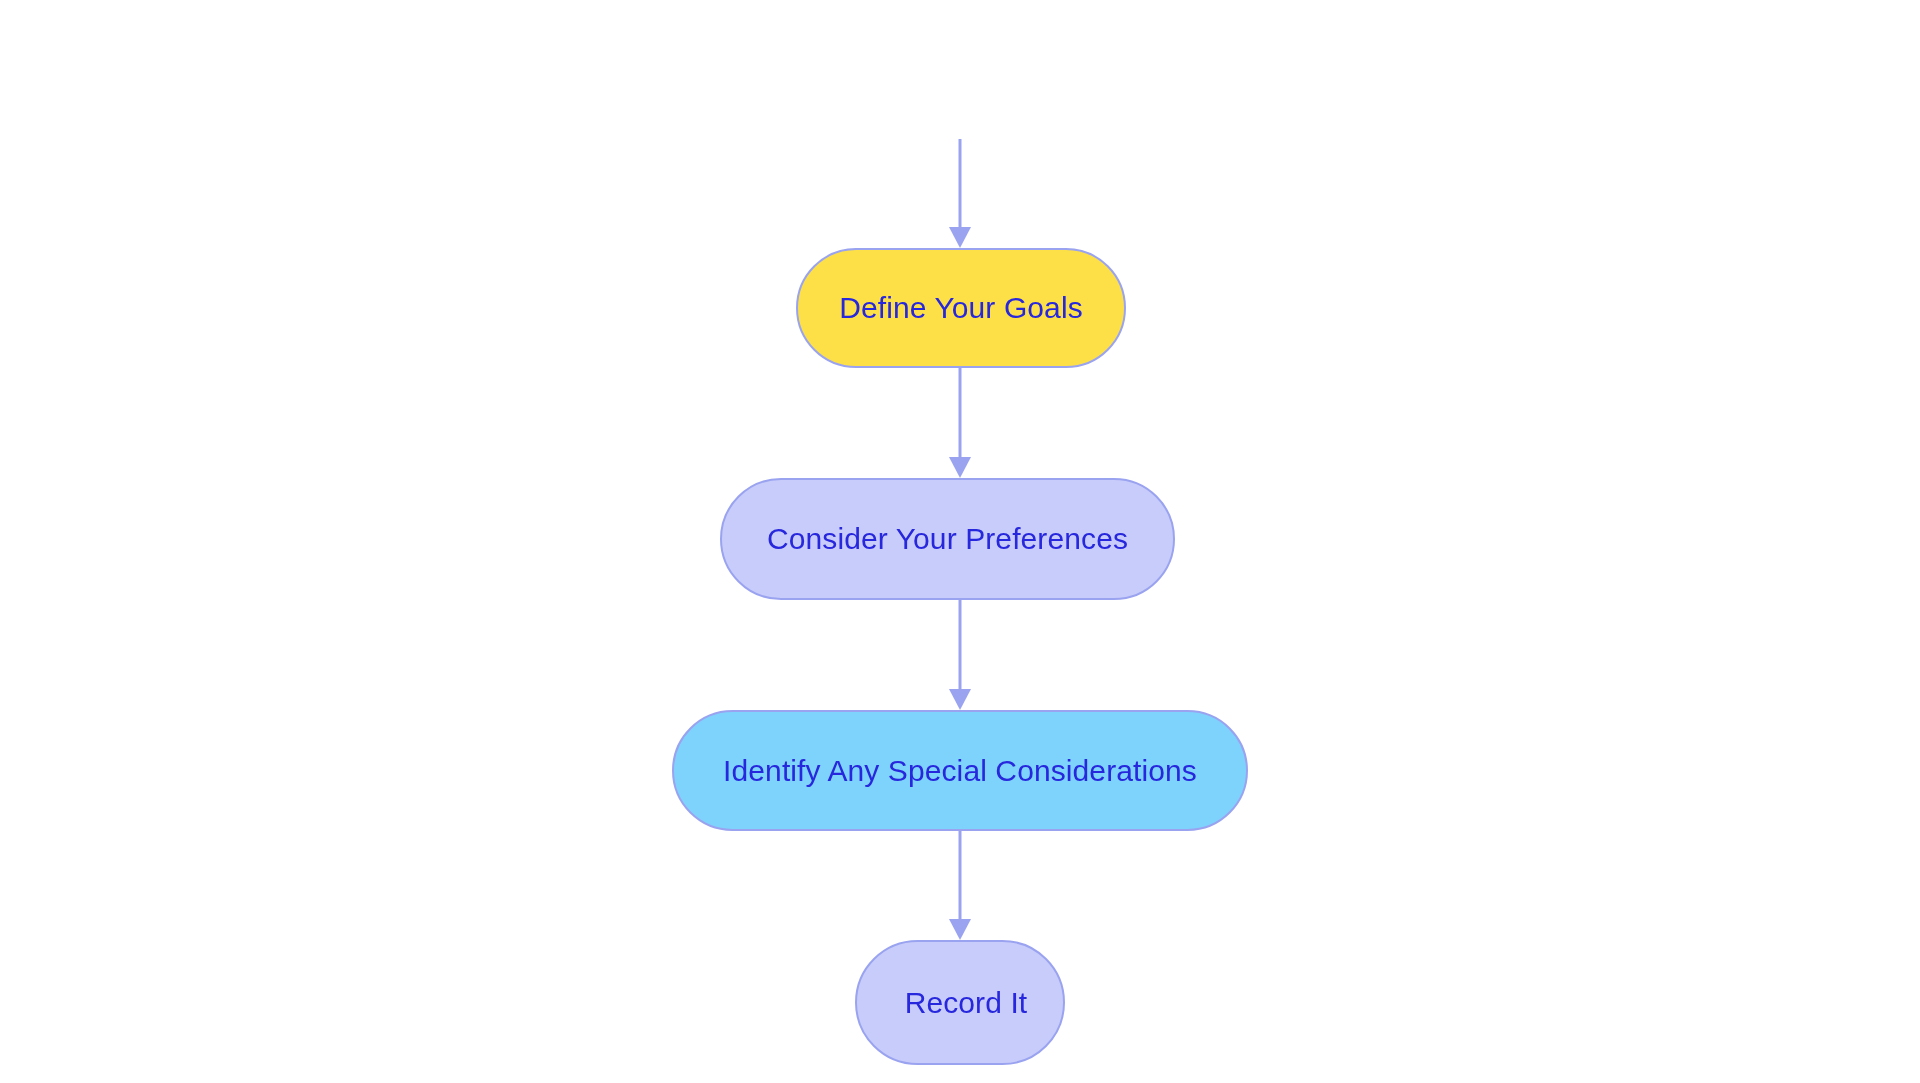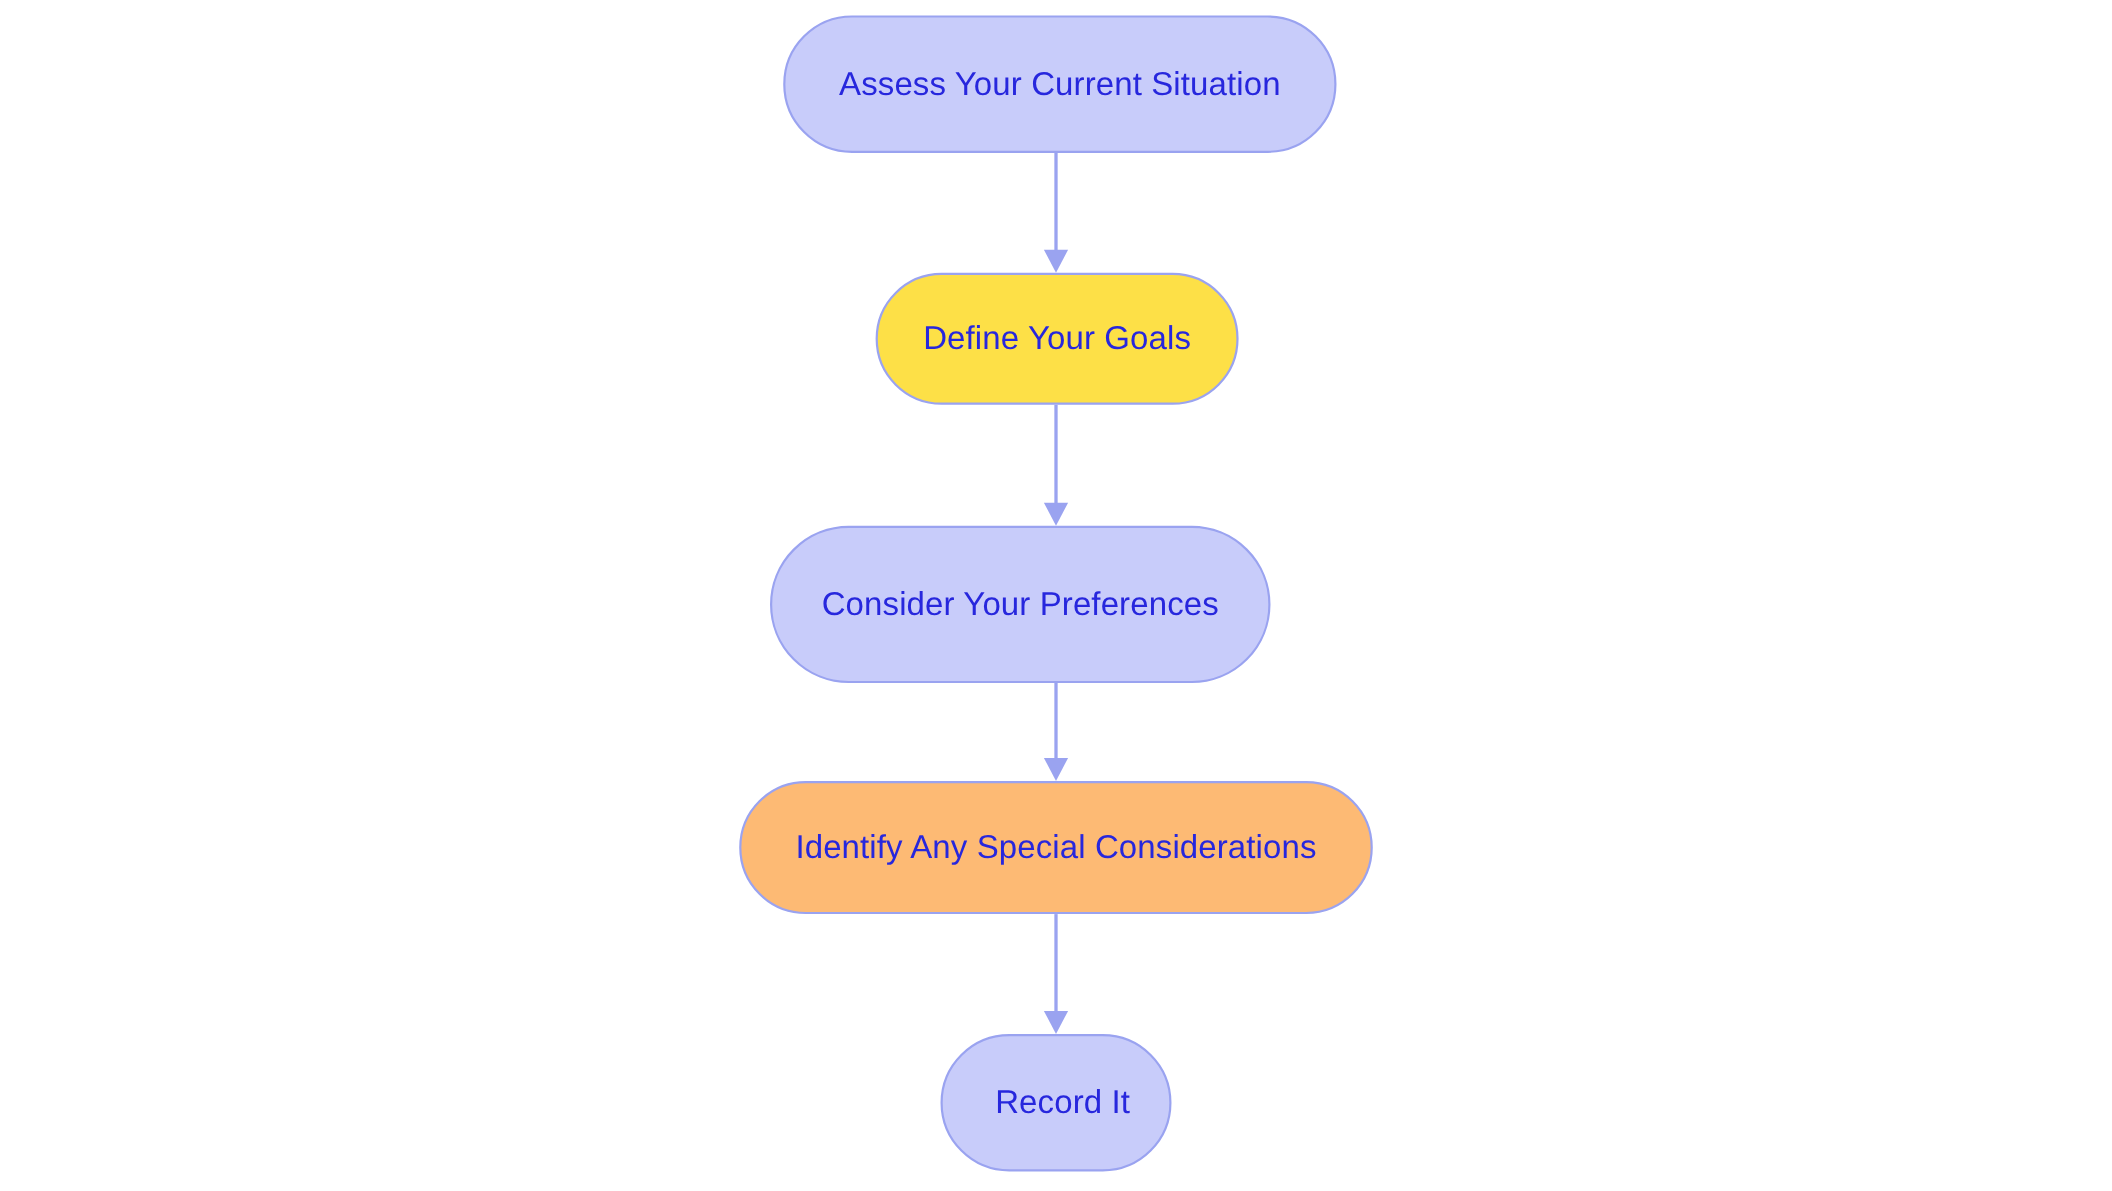--- a/index.html
+++ b/index.html
@@ -79,30 +79,27 @@
         <line x1="960" y1="600" x2="960" y2="690" stroke="#9aa3f0" stroke-width="3"></line>
         <polygon points="949,689 971,689 960,710" fill="#9aa3f0"></polygon>
       </g>
       <g>
         <line x1="960" y1="831" x2="960" y2="920" stroke="#9aa3f0" stroke-width="3"></line>
         <polygon points="949,919 971,919 960,940" fill="#9aa3f0"></polygon>
       </g>
     </svg>
 
   <div id="node-layer">
-      <div class="flow-node" style="left: 712px; top: 14px; width: 503px; height: 125px; background: rgb(200, 204, 250); border-color: rgb(154, 163, 240);">
-        <span class="flow-node-label" style="color: rgb(39, 39, 221);">Assess Your Current Situation</span>
-      </div>
       <div class="flow-node" style="left: 796px; top: 248px; width: 330px; height: 120px; background: #fde047; border-color: rgb(154, 163, 240);">
         <span class="flow-node-label" style="color: rgb(39, 39, 221);">Define Your Goals</span>
       </div>
-      <div class="flow-node" style="left: 700px; top: 478px; width: 455px; height: 143px; background: rgb(200, 204, 250); border-color: rgb(154, 163, 240);">
+      <div class="flow-node" style="left: 720px; top: 478px; width: 455px; height: 122px; background: rgb(200, 204, 250); border-color: rgb(154, 163, 240);">
         <span class="flow-node-label" style="color: rgb(39, 39, 221);">Consider Your Preferences</span>
       </div>
-      <div class="flow-node" style="left: 672px; top: 710px; width: 576px; height: 121px; background: #fdba74; border-color: rgb(154, 163, 240);">
+      <div class="flow-node" style="left: 672px; top: 710px; width: 576px; height: 121px; background: #7dd3fc; border-color: rgb(154, 163, 240);">
         <span class="flow-node-label" style="color: rgb(39, 39, 221);">Identify Any Special Considerations</span>
       </div>
       <div class="flow-node" style="left: 855px; top: 940px; width: 210px; height: 125px; background: rgb(200, 204, 250); border-color: rgb(154, 163, 240);">
         <span class="flow-node-label" style="color: rgb(39, 39, 221); margin-left: 12px;">Record It</span>
       </div>
     </div>
 
 </div>
 
 </body></html>

